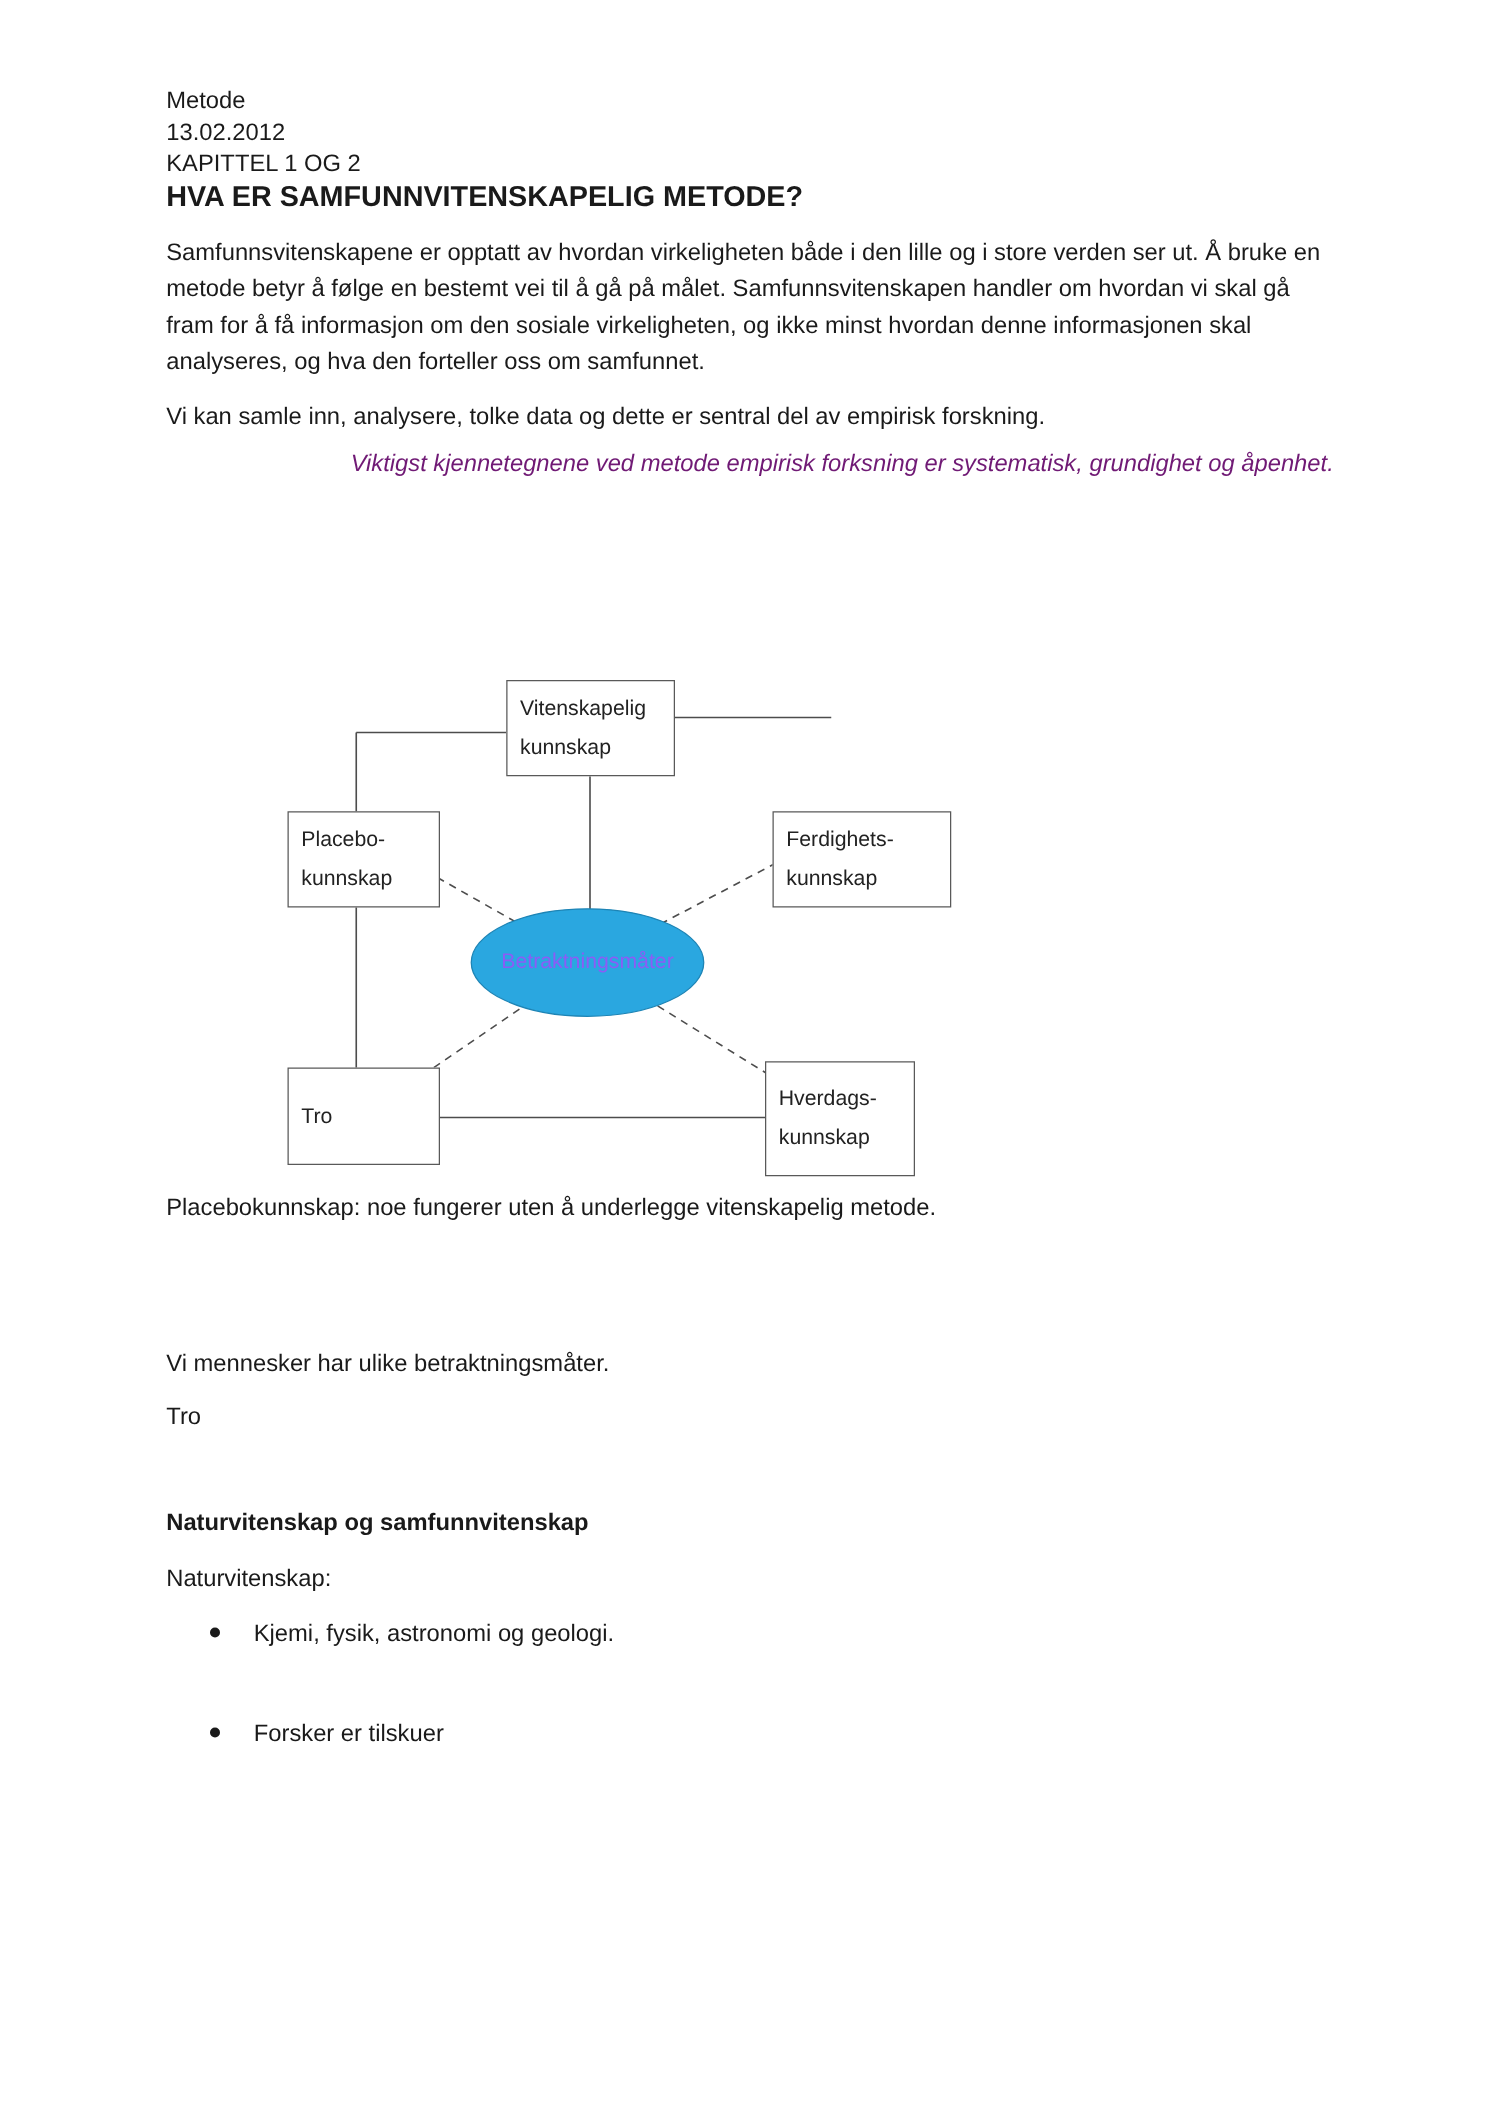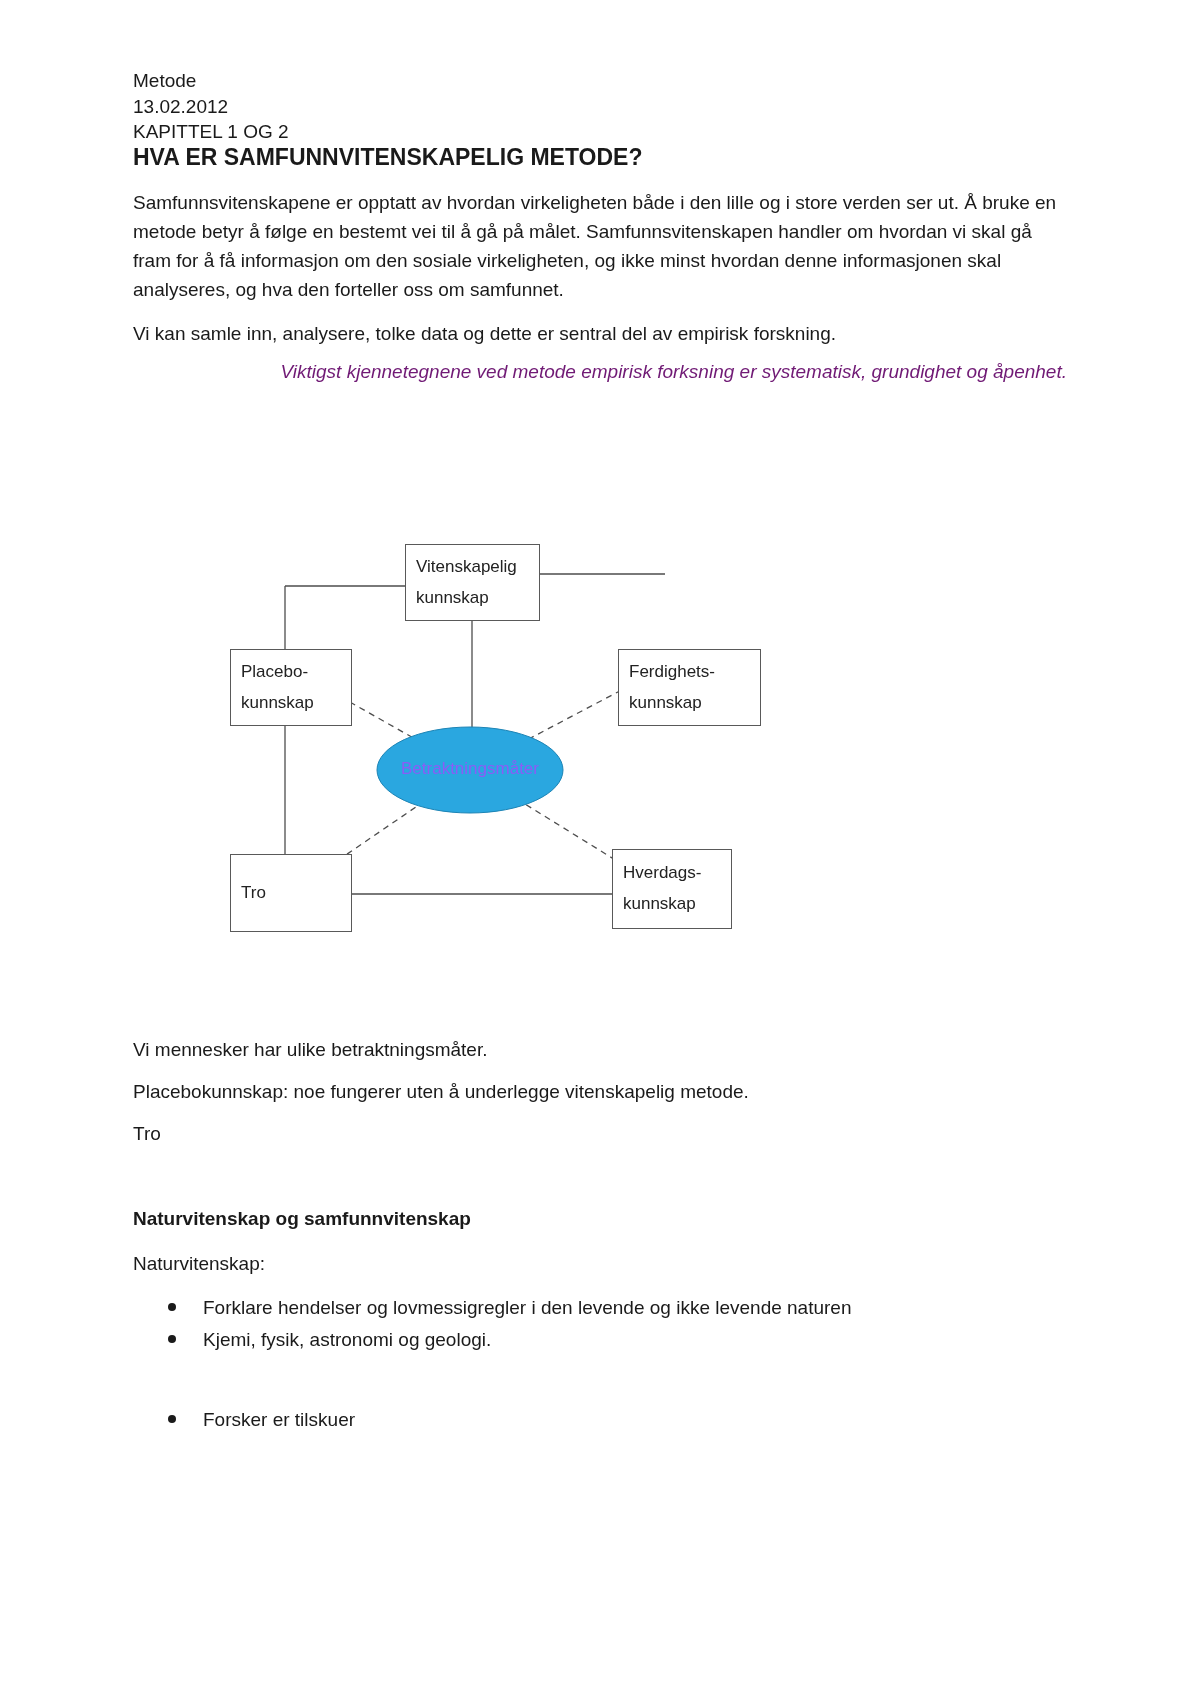--- a/index.html
+++ b/index.html
@@ -65,21 +65,21 @@
     padding-left: 10px;
     font-size: 17px;
     line-height: 1.8;
     white-space: pre-line;
     color: #222222;
   }
   .dbox.top    { left: 272px; top: 5px;   width: 135px; height: 77px; }
   .dbox.left   { left: 97px;  top: 110px; width: 122px; height: 77px; }
   .dbox.right  { left: 485px; top: 110px; width: 143px; height: 77px; }
   .dbox.bleft  { left: 97px;  top: 315px; width: 122px; height: 78px; }
-  .dbox.bright { left: 479px; top: 310px; width: 120px; height: 80px; }
+  .dbox.bright { left: 479px; top: 310px; width: 120px; height: 92px; }
   .ellipse-label {
     position: absolute;
     left: 244px;
     top: 220px;
     width: 186px;
     text-align: center;
     font-size: 17px;
     color: #8b5cf6;
   }
   .after-para {
@@ -162,32 +162,28 @@
 kunnskap</div>
     <div class="dbox right">Ferdighets-
 kunnskap</div>
     <div class="dbox bleft">Tro</div>
     <div class="dbox bright">Hverdags-
 kunnskap</div>
 
     <div class="ellipse-label">Betraktningsmåter</div>
   </div>
 
+  <div class="after-para">Placebokunnskap: noe fungerer uten å underlegge vitenskapelig metode.</div>
   <div class="after-para first">Vi mennesker har ulike betraktningsmåter.</div>
-  <div class="after-para">Placebokunnskap: noe fungerer uten å underlegge vitenskapelig metode.</div>
   <div class="after-para">Tro</div>
 
   <div class="section-heading">Naturvitenskap og samfunnvitenskap</div>
   <div class="section-sub">Naturvitenskap:</div>
 
   <div class="bullet-list">
-    <div class="bullet-item">
-      <span class="bullet-dot"></span>
-      <span>Forklare hendelser og lovmessigregler i den levende og ikke levende naturen</span>
-    </div>
     <div class="bullet-item">
       <span class="bullet-dot"></span>
       <span>Kjemi, fysik, astronomi og geologi.</span>
     </div>
   </div>
 
   <div class="bullet-list spaced">
     <div class="bullet-item">
       <span class="bullet-dot"></span>
       <span>Forsker er tilskuer</span>

